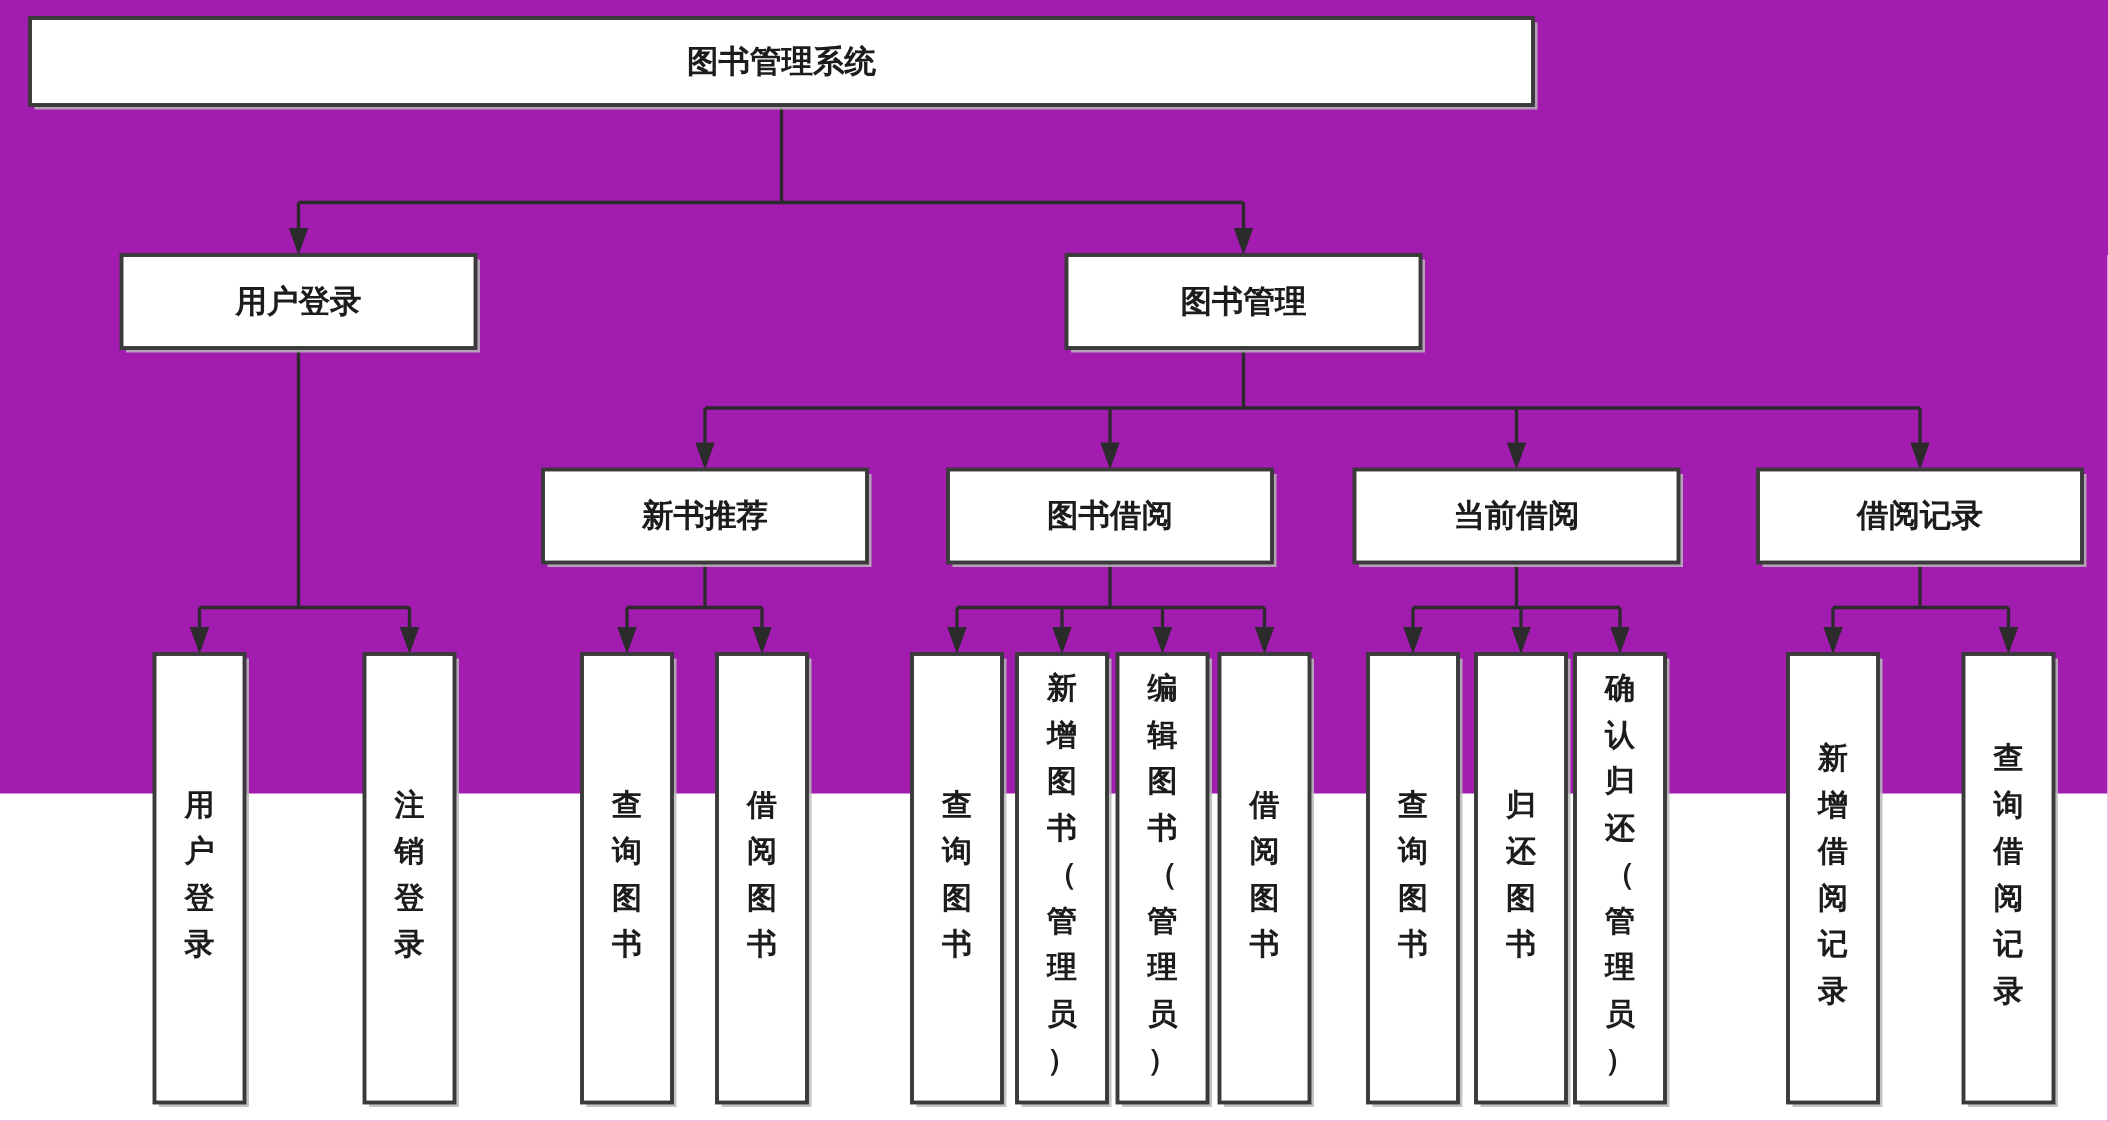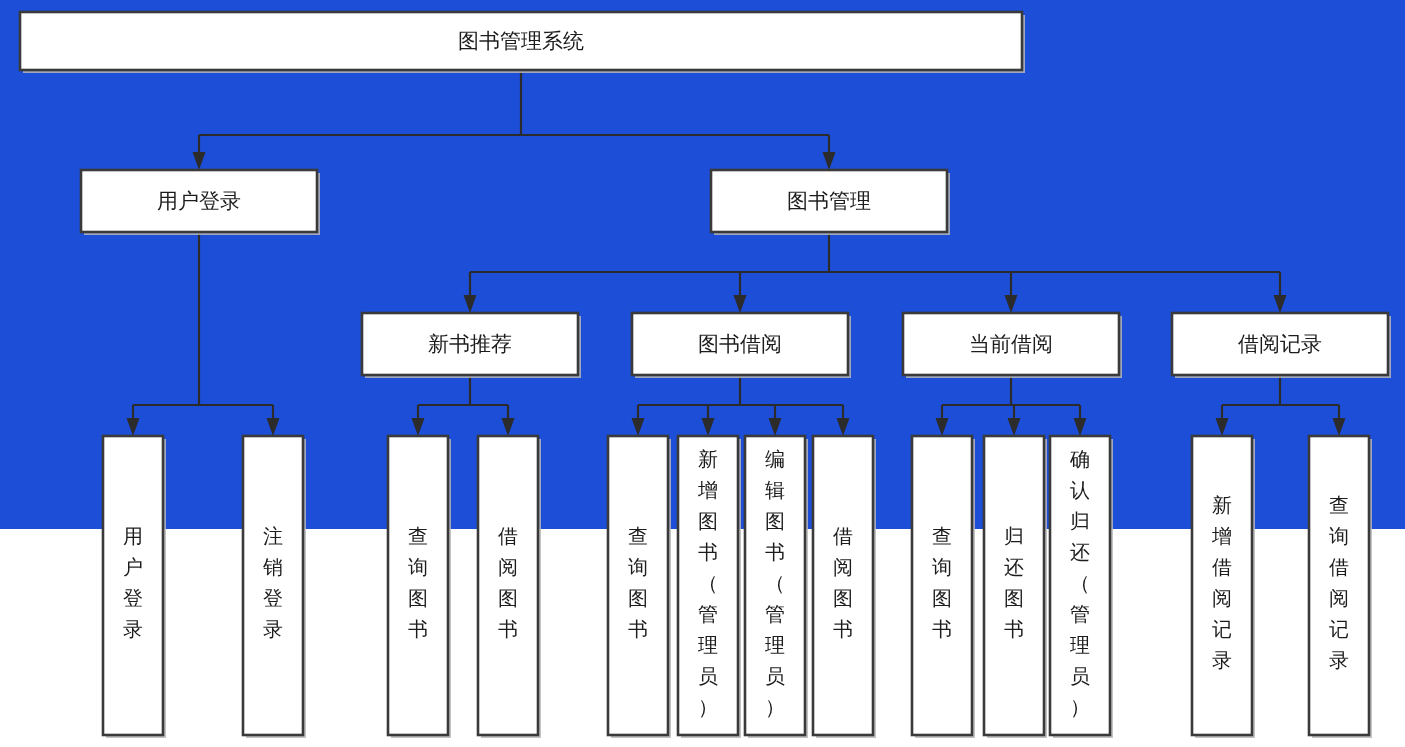--- a/index.html
+++ b/index.html
@@ -11,21 +11,22 @@
   body {
     width: 1405px;
     height: 747px;
     overflow: hidden;
     font-family: "DejaVu Sans", "Liberation Sans", sans-serif;
   }
   #diagram-root {
     position: relative;
     width: 1405px;
     height: 529px;
-    background: #1d4ed8;
+    background: #a21caf;
+    font-weight: bold;
   }
   svg.flow {
     position: absolute;
     top: 0;
     left: 0;
     width: 1405px;
     height: 747px;
     display: block;
   }
   .node-rect {

